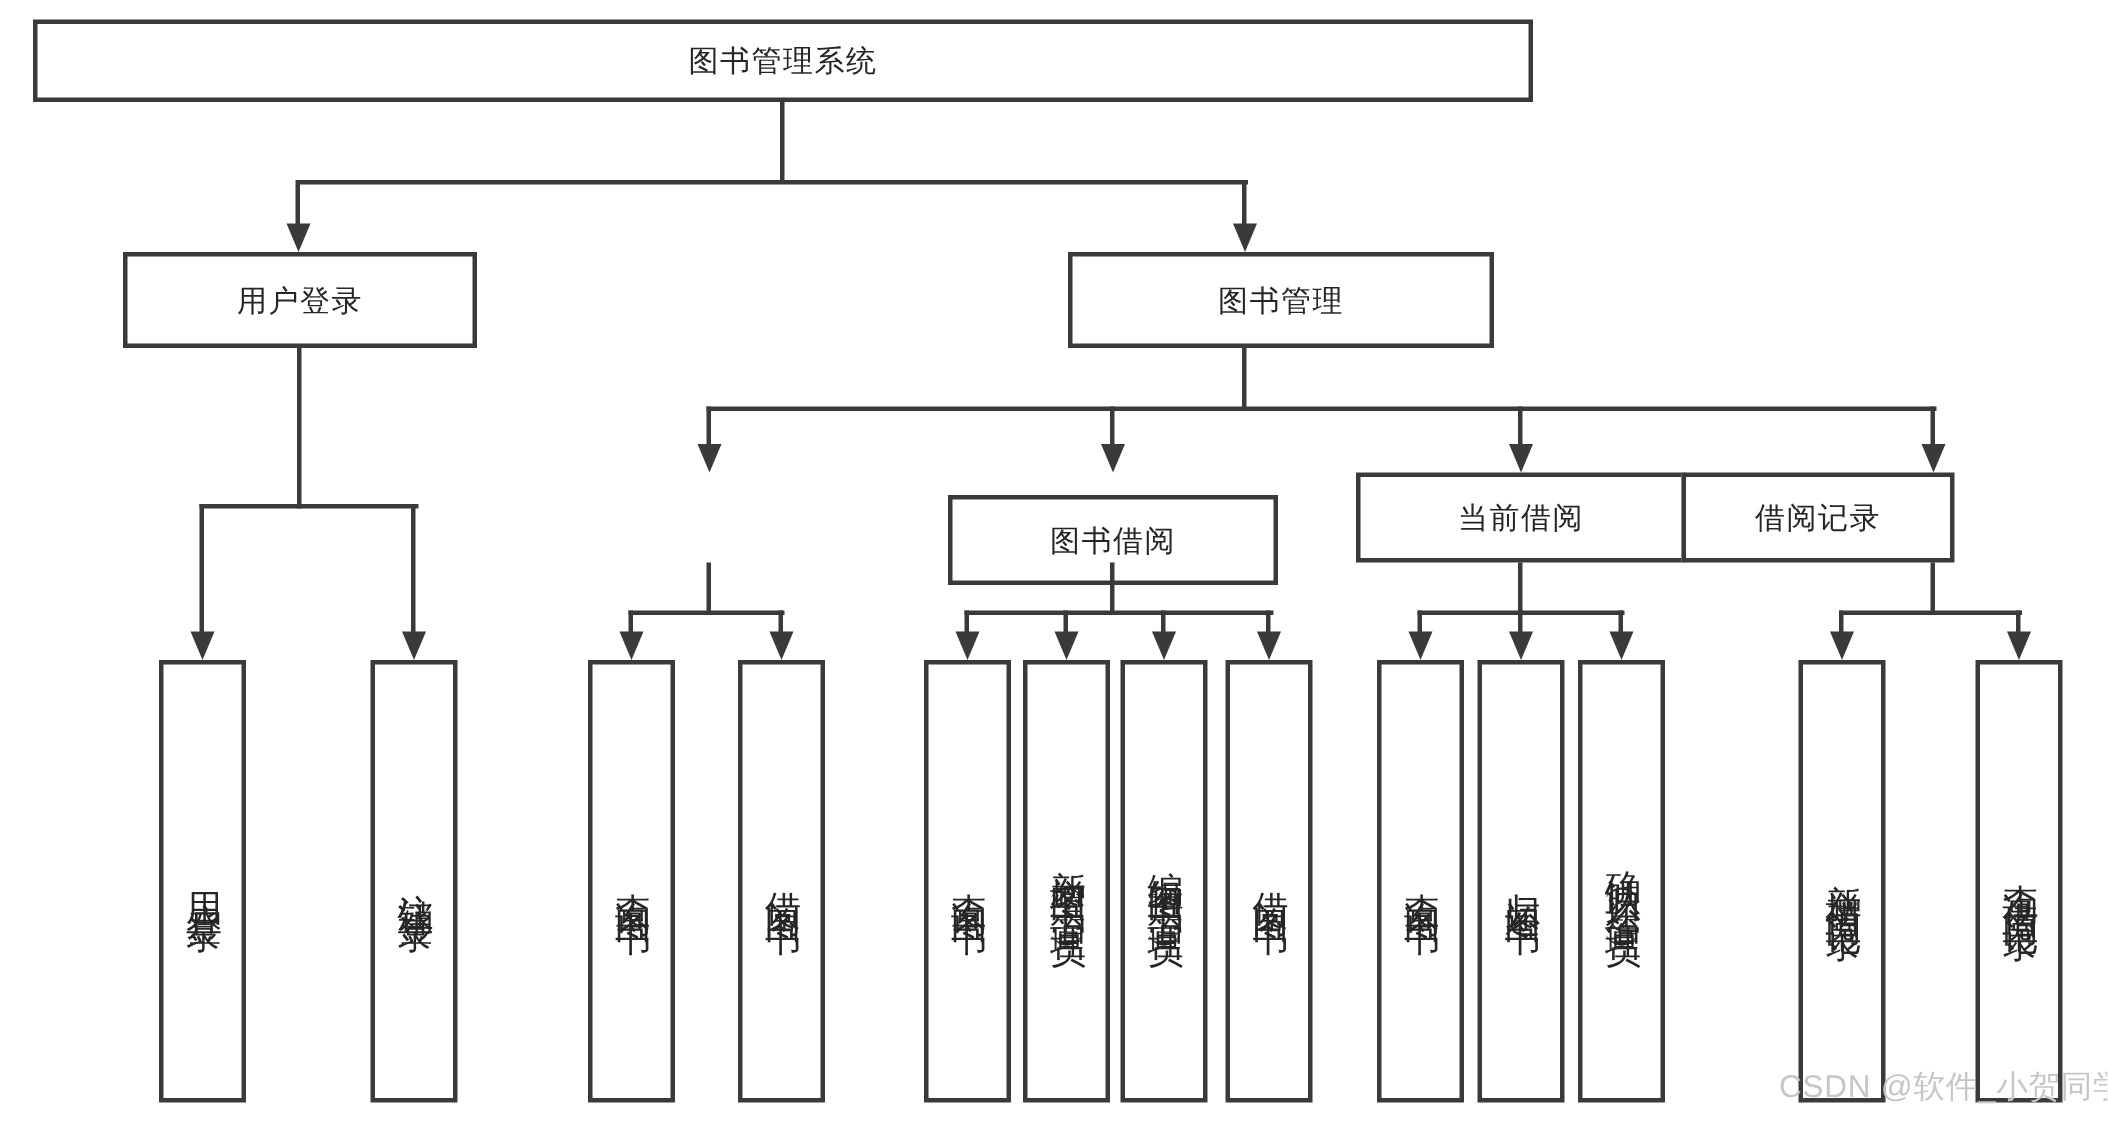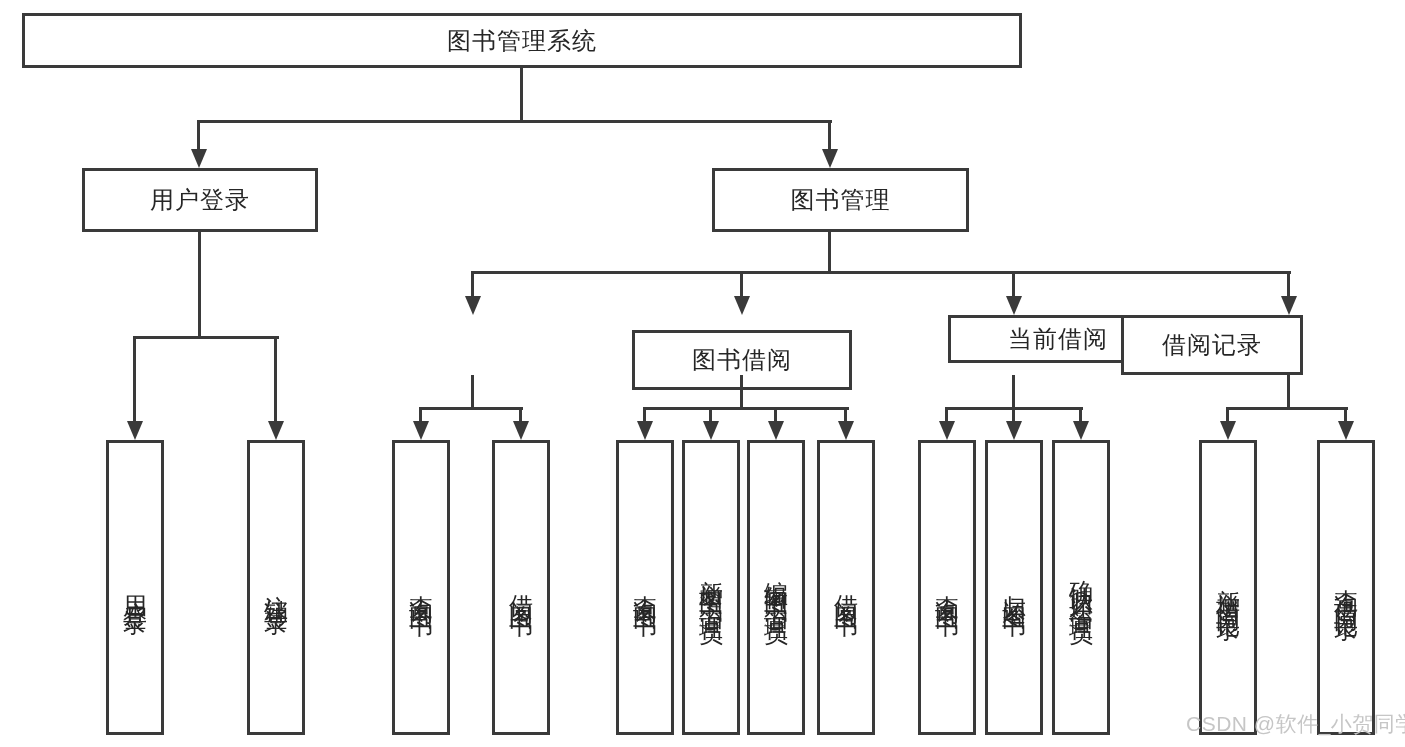--- a/index.html
+++ b/index.html
@@ -6,21 +6,21 @@
   .canvas{
     position:relative;width:1405px;height:747px;overflow:hidden;
     background:var(--background,#fff);
     font-family:"Liberation Sans","DejaVu Sans",sans-serif;
     color:var(--text,#262626);
   }
   .node{
     position:absolute;box-sizing:border-box;
     border:3px solid var(--line,#3a3a3a);background:#fff;
     display:flex;align-items:center;justify-content:center;
-    font-size:24px;letter-spacing:1px;color:var(--text,#262626);
+    font-size:20px;letter-spacing:1px;color:var(--text,#262626);
   }
   .leaf{
     writing-mode:vertical-rl;text-orientation:mixed;
     font-size:24px;letter-spacing:6px;line-height:1;
     width:58px;height:295px;top:440px;
   }
   .vline{position:absolute;width:3px;background:var(--line,#3a3a3a);}
   .hline{position:absolute;height:3px;background:var(--line,#3a3a3a);}
   .arrow{
     position:absolute;width:0;height:0;
@@ -34,24 +34,24 @@
   }
 </style>
 </head>
 <body>
 
 <div class="canvas">
 
   <div class="node" style="left:22px;top:13px;width:1000px;height:55px;">图书管理系统</div>
 
   <div class="node" style="left:82px;top:168px;width:236px;height:64px;">用户登录</div>
-  <div class="node" style="left:712px;top:168px;width:257px;height:64px;">图书管理</div>
+  <div class="node" style="left:712px;top:168px;width:284px;height:64px;">图书管理</div>
 
   <div class="node" style="left:632px;top:330px;width:220px;height:60px;">图书借阅</div>
-  <div class="node" style="left:904px;top:315px;width:220px;height:48px;margin-left:44px;">当前借阅</div>
+  <div class="node" style="left:904px;top:315px;width:220px;height:60px;">当前借阅</div>
   <div class="node" style="left:1121px;top:315px;width:182px;height:60px;">借阅记录</div>
 
   <div class="node leaf" style="left:106px;">用户登录</div>
   <div class="node leaf" style="left:247px;">注销登录</div>
 
   <div class="node leaf" style="left:392px;">查询图书</div>
   <div class="node leaf" style="left:492px;">借阅图书</div>
 
   <div class="node leaf" style="left:616px;">查询图书</div>
   <div class="node leaf" style="left:682px;">新增图书（管理员）</div>

